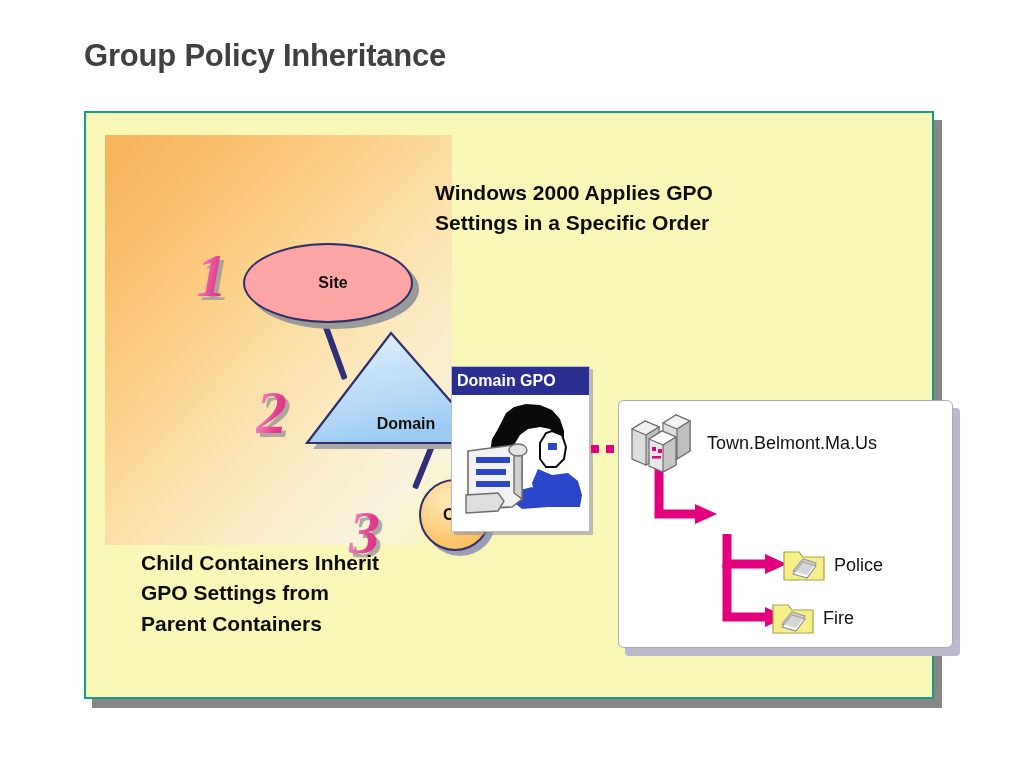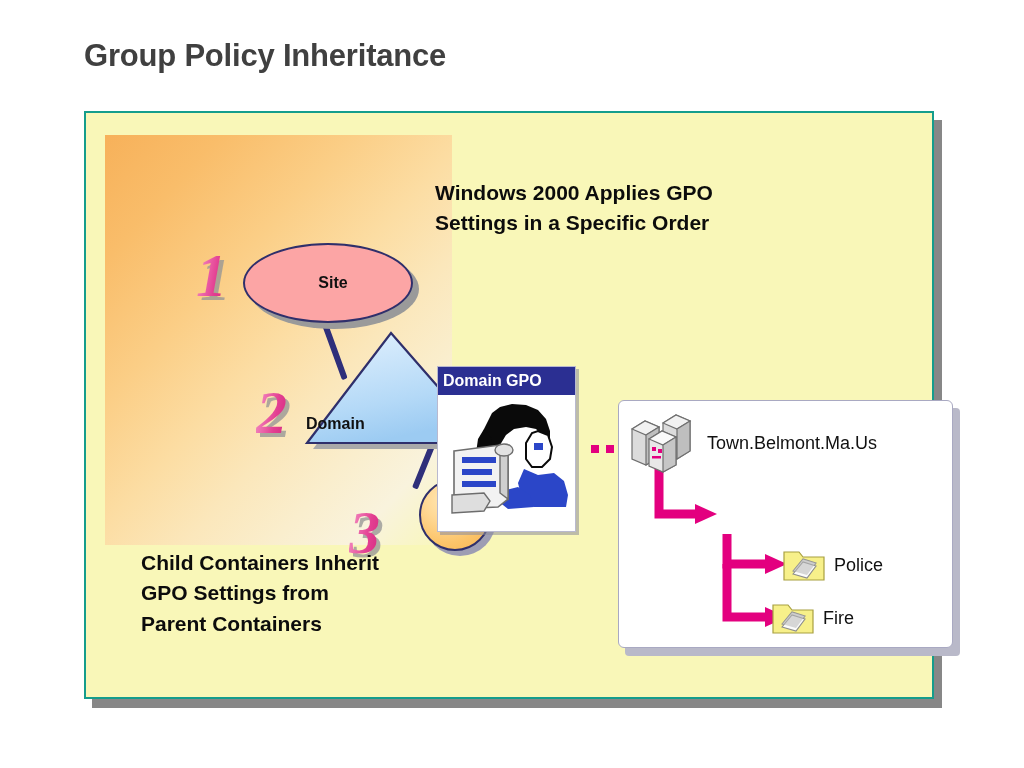--- a/index.html
+++ b/index.html
@@ -148,20 +148,21 @@
     left: 217px;
     top: 214px;
     width: 200px;
     height: 124px;
   }
   #domain-wrap svg { display:block; }
   #domain-label {
     position: absolute;
     left: 0; right: 0;
     top: 88px;
+    text-align: center;
     font-size: 16px;
     font-weight: bold;
     color: #101010;
     transform: translateX(3px);
   }
 
   
   #ou-shadow {
     position: absolute;
     left: 338px;
@@ -210,21 +211,21 @@
     font-weight: bold;
     color: #0c0c0c;
     line-height: 1.45;
     white-space: pre-line;
     margin-left: 20px;
   }
 
   
   #gpo-card {
     position: absolute;
-    left: 437px;
+    left: 451px;
     top: 366px;
     width: 139px;
     height: 166px;
     background: #5eead4;
     border: 1px solid #b9b9cf;
     box-sizing: border-box;
     box-shadow: 3px 3px 0 rgba(140,140,155,0.55);
   }
   #gpo-titlebar {
     height: 28px;

